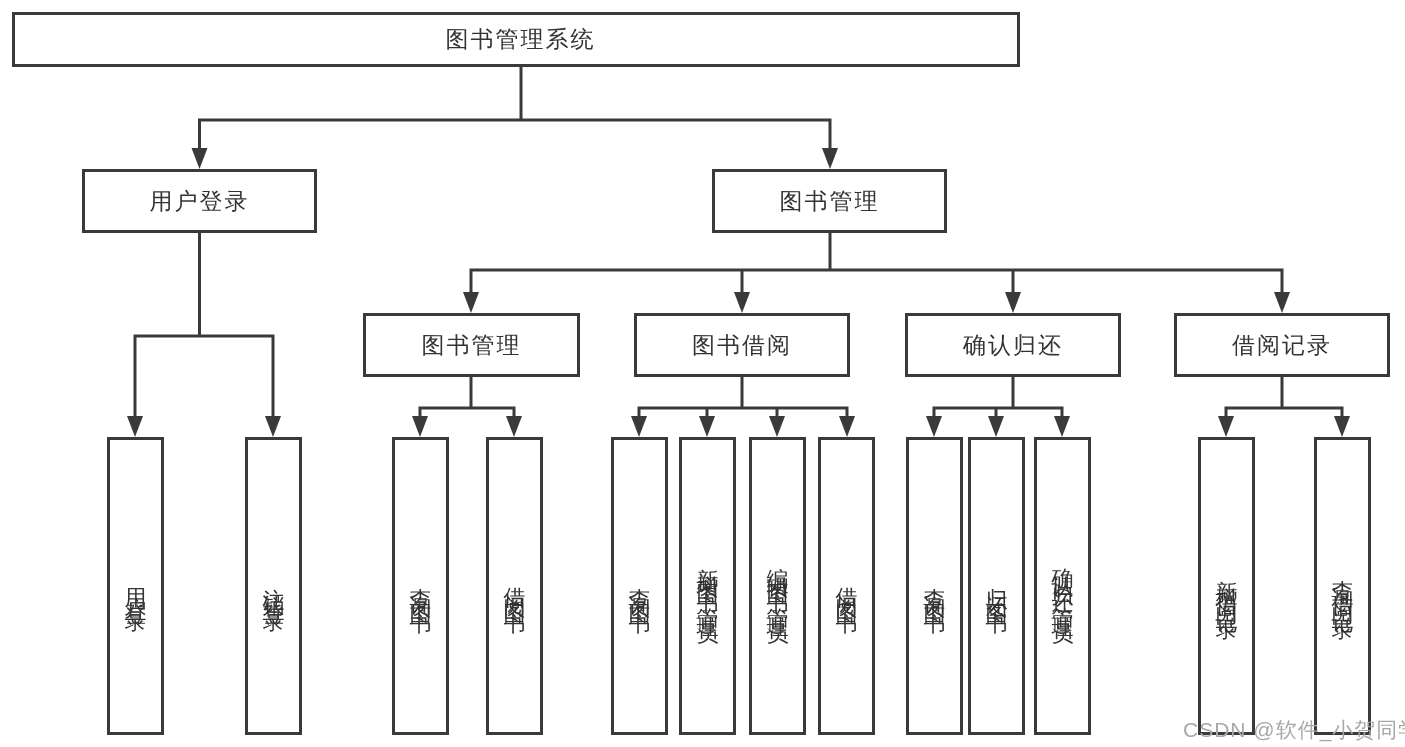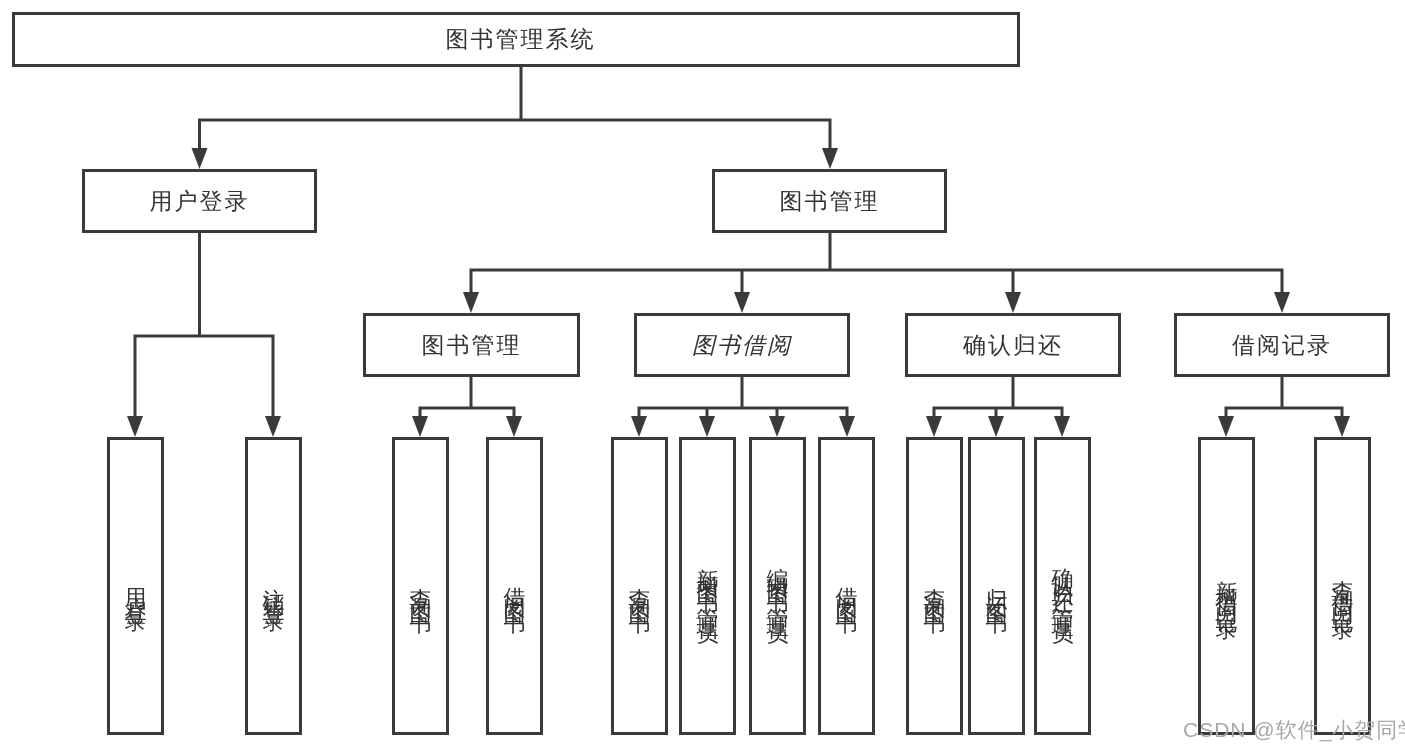--- a/index.html
+++ b/index.html
@@ -88,21 +88,21 @@
   <div class="node lvl2" style="left:82px;width:235px;">
     <span>用户登录</span>
   </div>
   <div class="node lvl2" style="left:712px;width:235px;">
     <span>图书管理</span>
   </div>
 
   <div class="node lvl3" style="left:363px;width:217px;">
     <span>图书管理</span>
   </div>
-  <div class="node lvl3" style="left:634px;width:216px;font-style:italic;">
+  <div class="node lvl3" style="left:634px;width:216px;">
     <span>图书借阅</span>
   </div>
   <div class="node lvl3" style="left:905px;width:216px;">
     <span>确认归还</span>
   </div>
   <div class="node lvl3" style="left:1174px;width:216px;">
     <span>借阅记录</span>
   </div>
 
   <div class="node leaf" style="left:107px;">

